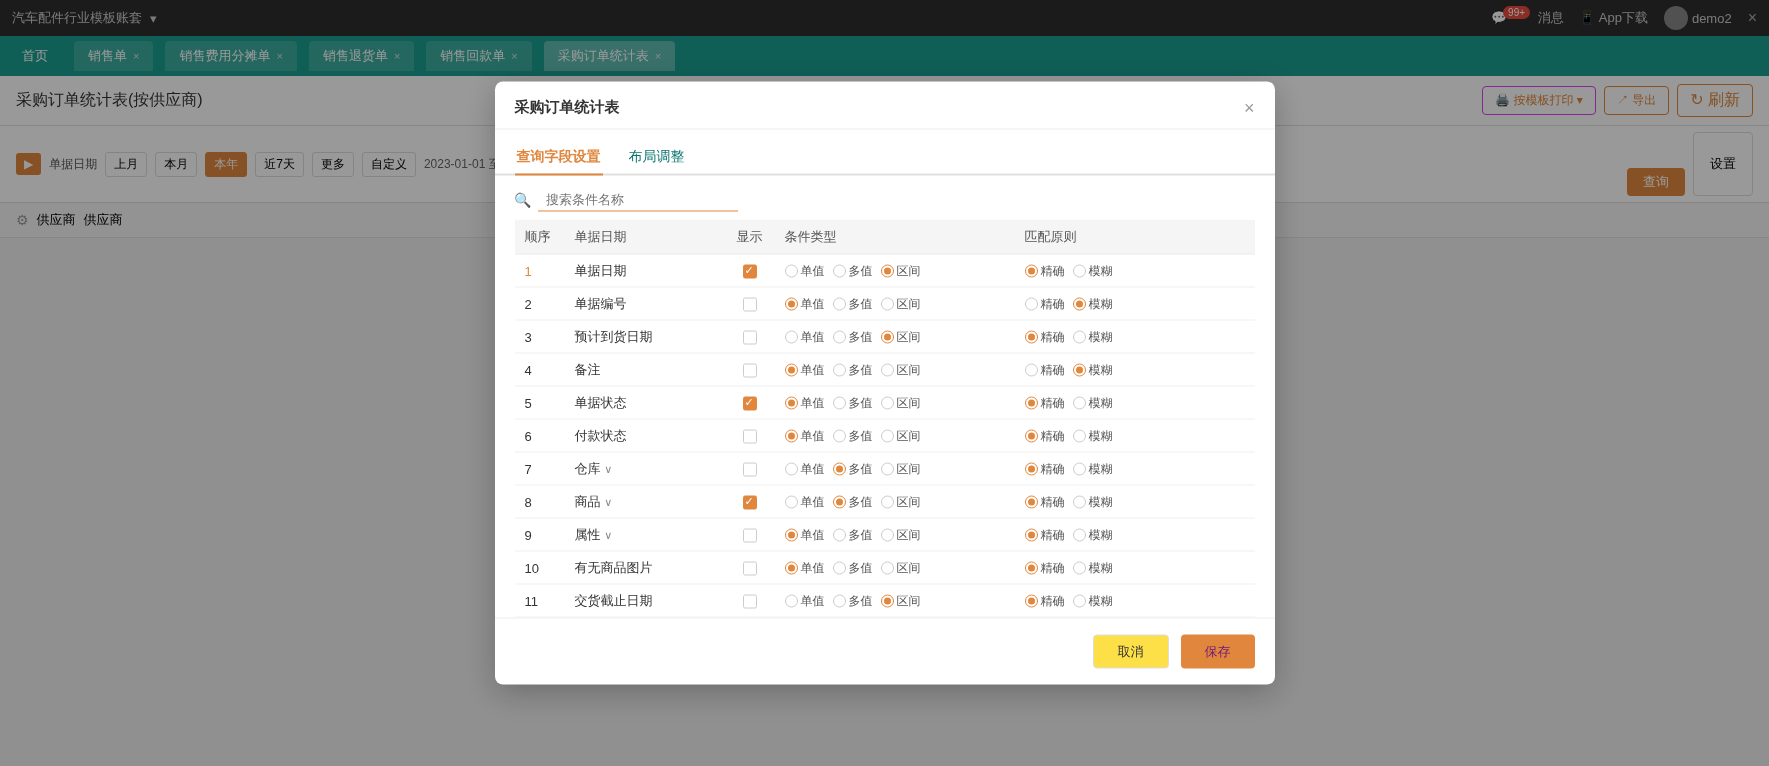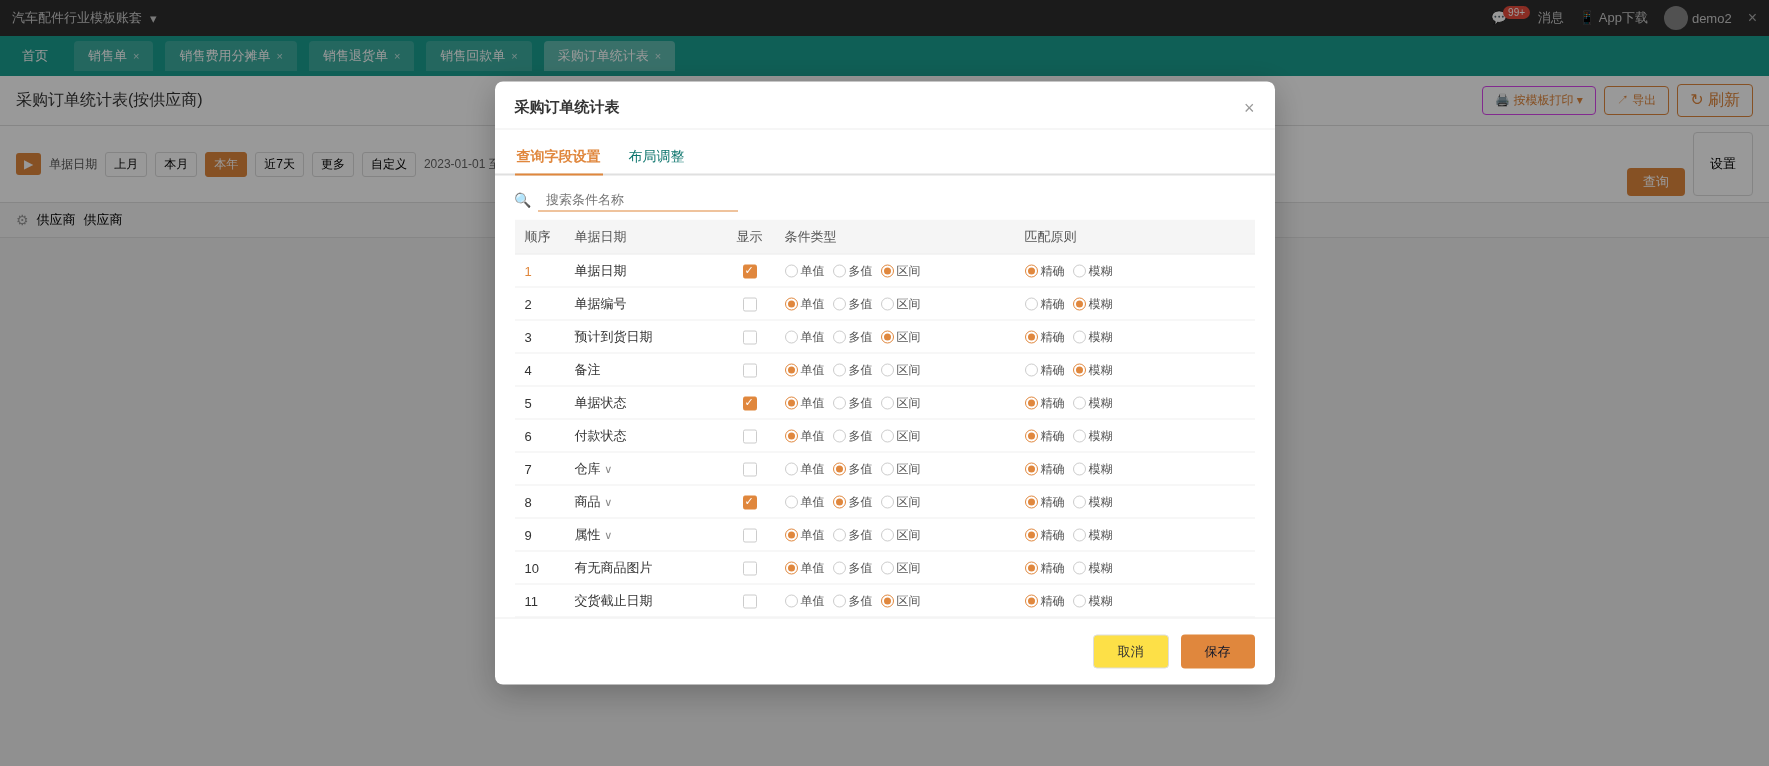--- a/index.html
+++ b/index.html
@@ -230,21 +230,21 @@
 
     
     .modal-footer {
       padding: 16px 20px;
       display: flex;
       justify-content: flex-end;
       gap: 12px;
       border-top: 1px solid #eee;
     }
     .btn-cancel { border: 1px solid #ddd; background: #fde047; color: #333; padding: 7px 24px; border-radius: 4px; cursor: pointer; font-size: 13px; }
-    .btn-save { background: #e0873d; color: #0f172a; border: none; padding: 7px 24px; border-radius: 4px; cursor: pointer; font-size: 13px; }
+    .btn-save { background: #e0873d; color: #701a75; border: none; padding: 7px 24px; border-radius: 4px; cursor: pointer; font-size: 13px; }
 
     
     .modal-table::-webkit-scrollbar { width: 6px; }
     .modal-table::-webkit-scrollbar-track { background: #f0f0f0; }
     .modal-table::-webkit-scrollbar-thumb { background: #ccc; border-radius: 3px; }
   </style>
 </head>
 <body>
 
 <div class="top-bar">

